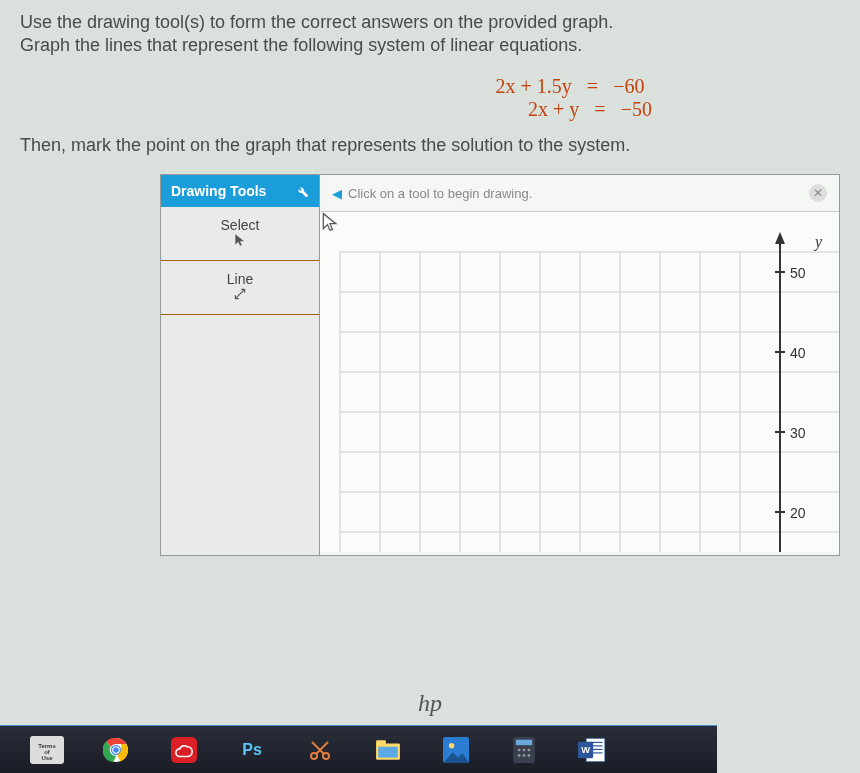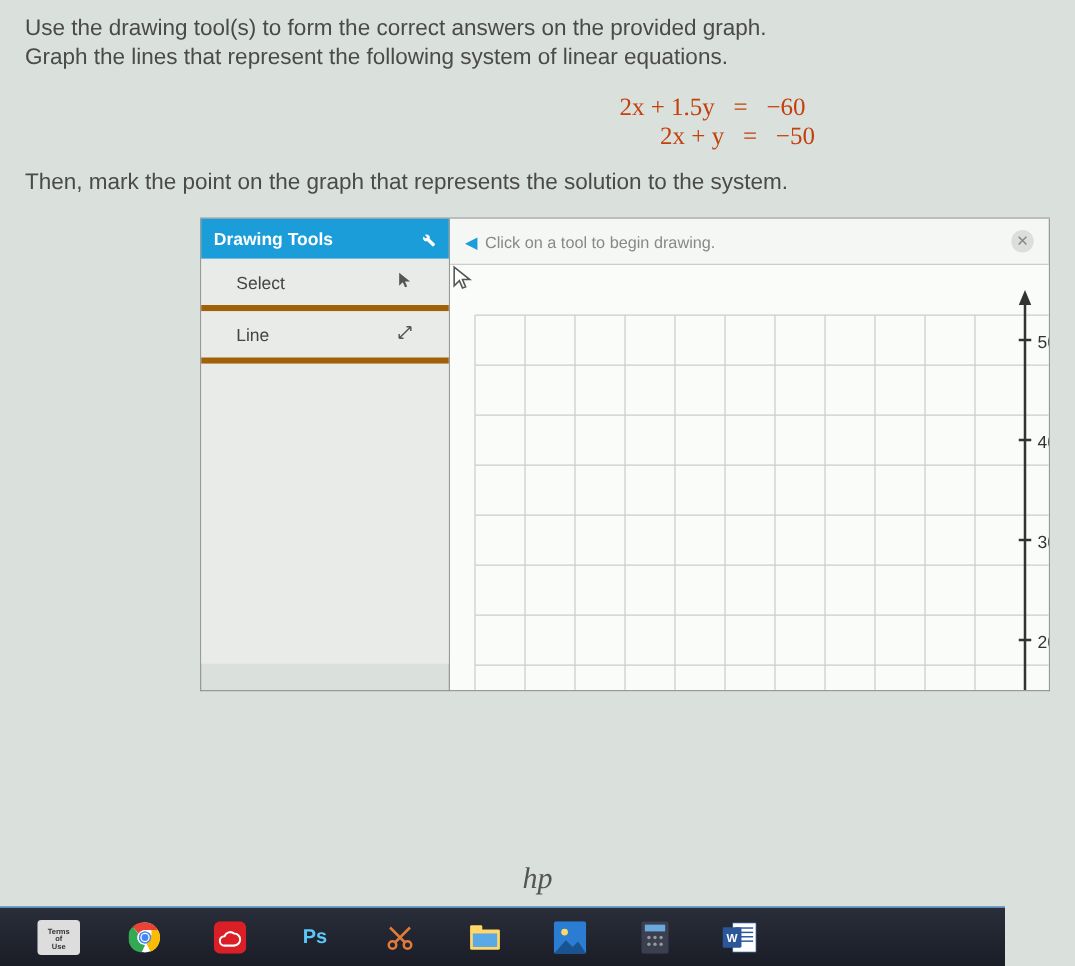--- a/index.html
+++ b/index.html
@@ -37,47 +37,48 @@
     .instruction3 {
       font-size: 18px;
       margin-bottom: 18px;
     }
     .tool-area {
       display: flex;
       margin-left: 140px;
       border-top: 1px solid #999;
     }
     .tools-panel {
-      width: 200px;
+      width: 160px;
       border: 1px solid #999;
       border-top: none;
     }
     .tools-header {
       background: #1a9dd9;
       color: #fff;
       font-weight: bold;
       font-size: 14px;
       padding: 8px 10px;
       display: flex;
       align-items: center;
       justify-content: space-between;
     }
     .wrench {
       fill: #fff;
     }
     .tool-item {
       background: #e8ebe8;
-      border-bottom: 5px solid #a16207;
+      border-bottom: 1px solid #a16207;
       padding: 10px 28px;
       font-size: 14px;
       color: #444;
       display: flex;
       justify-content: space-between;
       align-items: center;
       cursor: pointer;
+      flex-direction: column;
     }
     .tool-icon {
       color: #666;
     }
     .tools-blank {
       height: 240px;
       background: #e8ebe8;
     }
     .graph-area {
       position: relative;
@@ -115,21 +116,21 @@
       background: #fafcf9;
     }
     .grid svg {
       position: absolute;
       top: 0; left: 0;
     }
     .taskbar {
       position: absolute;
       bottom: 0;
       left: 0;
-      width: 804px;
+      width: 717px;
       height: 48px;
       background: linear-gradient(#2a2e3a, #1a1d26);
       border-top: 1px solid #4a8dd0;
       display: flex;
       align-items: center;
       gap: 36px;
       padding-left: 30px;
     }
     .taskbar-item {
       width: 32px;

